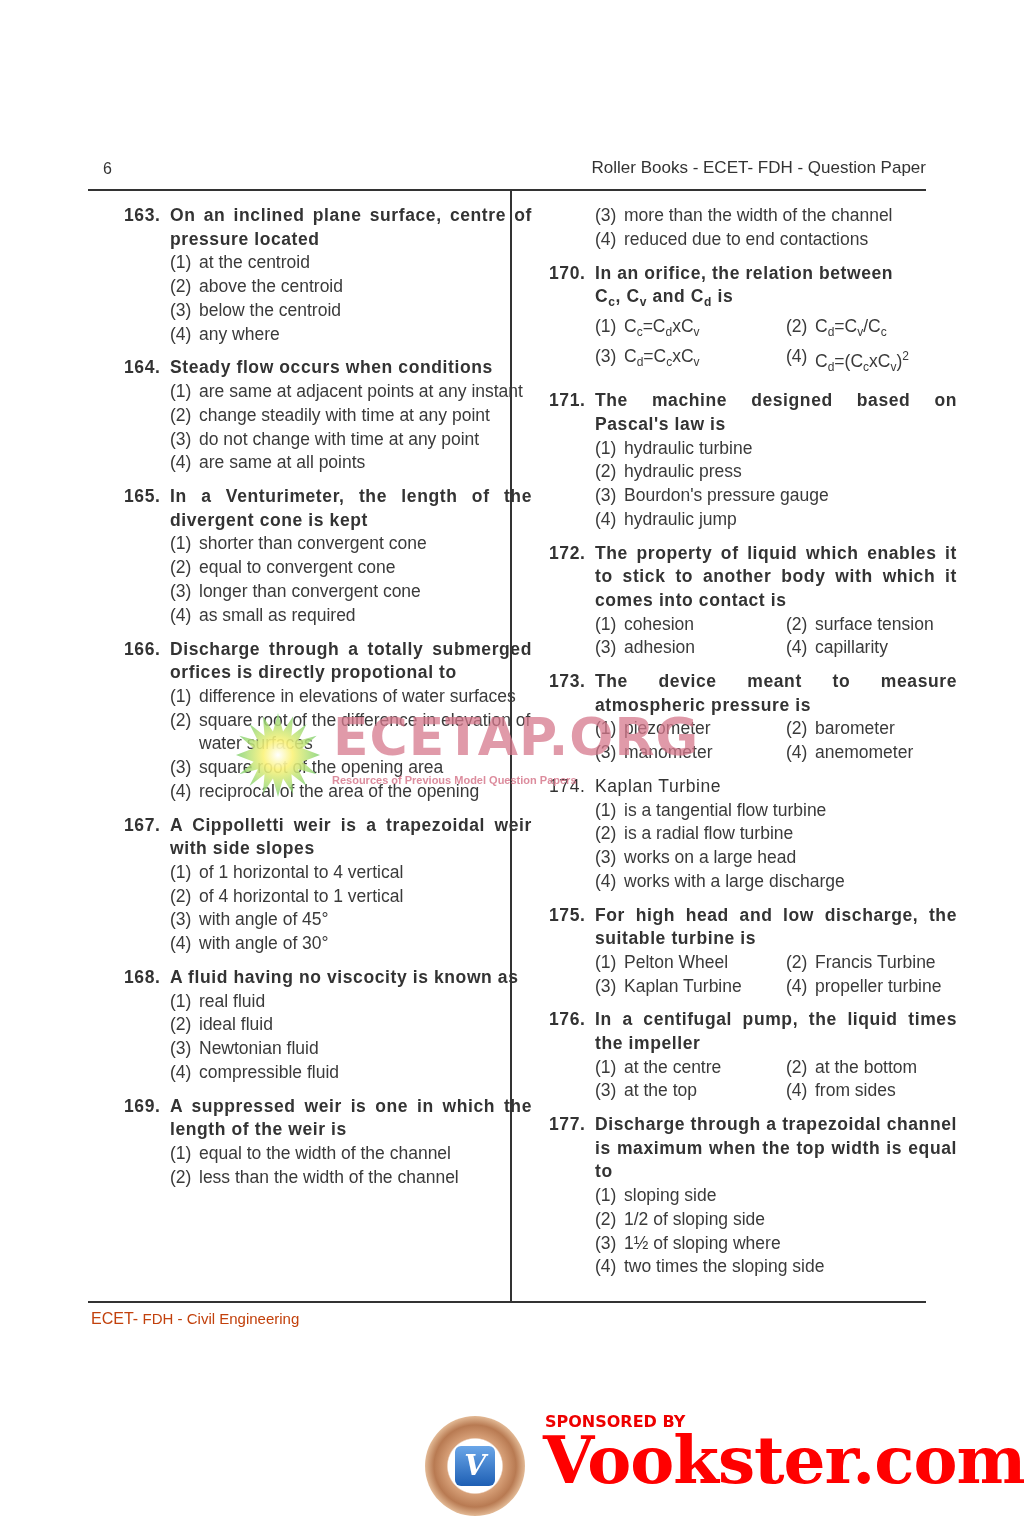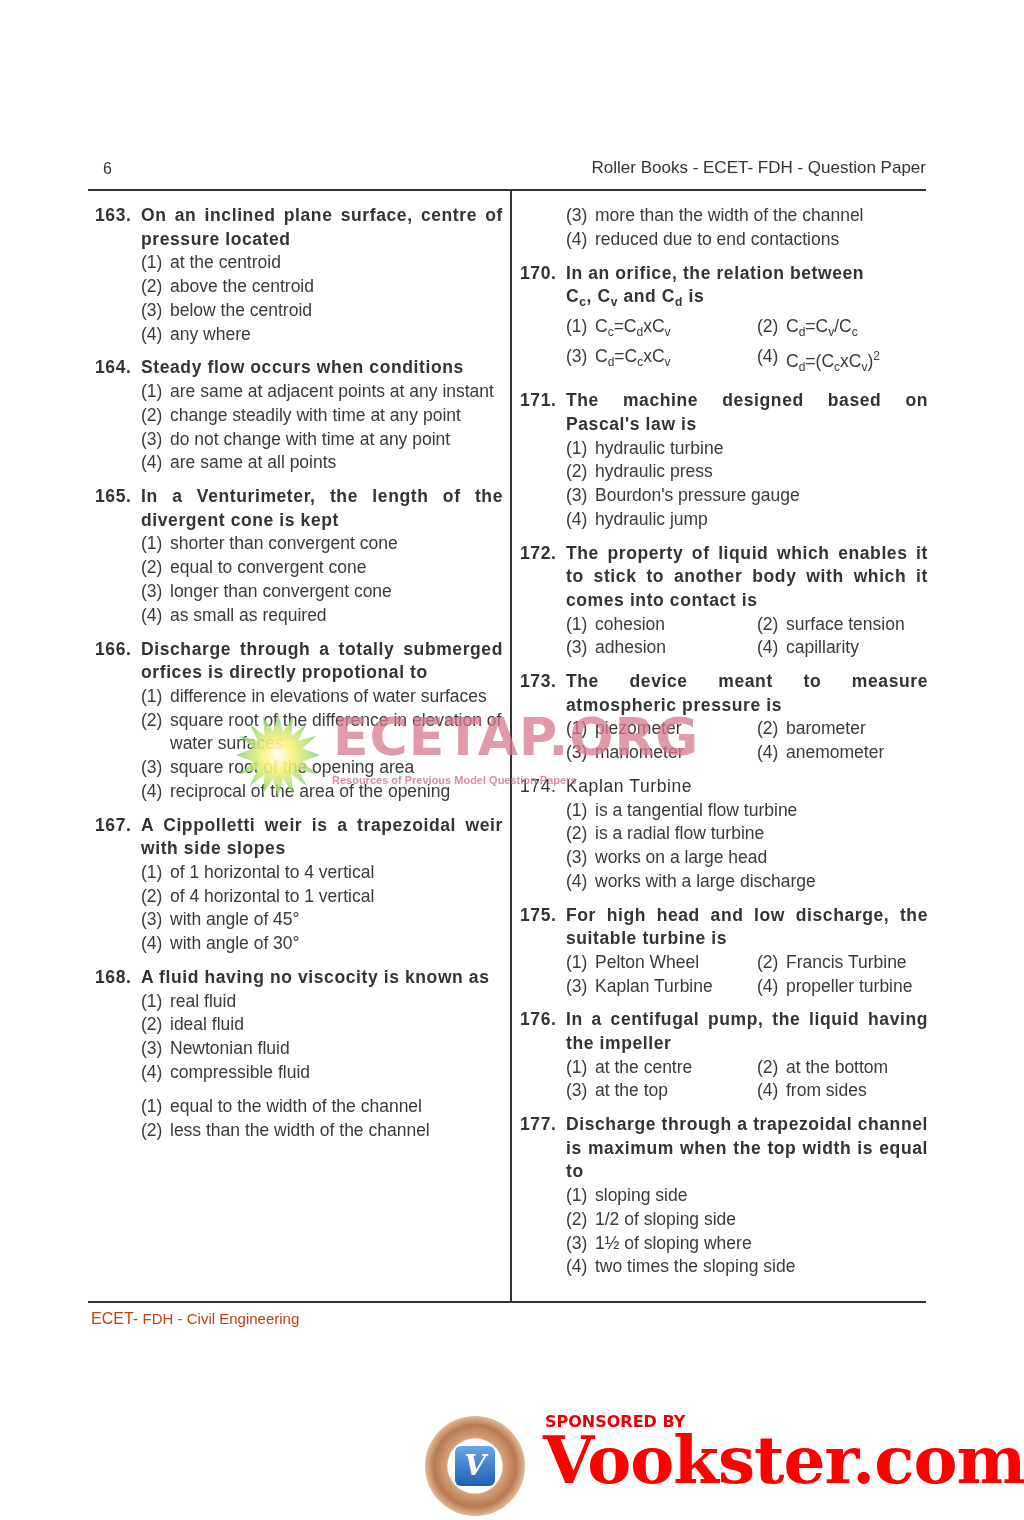--- a/index.html
+++ b/index.html
@@ -8,21 +8,21 @@
     font-family: "Liberation Sans", sans-serif; color: #2a2a2a;
   }
   .page-num { position: absolute; left: 103px; top: 160px; font-size: 16px; color: #333; }
   .running-head { position: absolute; right: 98px; top: 158px; font-size: 17px; color: #333; }
   .top-rule { position: absolute; left: 88px; top: 189px; width: 838px; height: 2px; background: #333; }
   .bottom-rule { position: absolute; left: 88px; top: 1301px; width: 838px; height: 2px; background: #333; }
   .col-divider { position: absolute; left: 510px; top: 189px; width: 2px; height: 1113px; background: #333; }
   .footer-left { position: absolute; left: 91px; top: 1310px; font-size: 16px; color: #c2410c; }
   .footer-left .sm { font-size: 15px; }
 
-  .col { position: absolute; top: 204px; width: 408px; }
+  .col { position: absolute; top: 204px; width: 408px; margin-left: 29px; }
   .col-left { left: 95px; }
   .col-right { left: 520px; }
 
   .q { margin-bottom: 10px; }
   .q-stem { font-weight: bold; font-size: 17.5px; line-height: 23.6px; letter-spacing: 0.6px; display: flex; color: #333; }
   .q-num { width: 46px; flex: none; }
   .q-text { flex: 1; text-align: justify; text-align-last: left; }
   .opts { padding-left: 46px; font-size: 17.5px; line-height: 23.8px; color: #3a3a3a; }
   .opt { display: flex; }
   .opt-n { flex: none; width: 29px; }
@@ -207,20 +207,24 @@
           <span class="opt-t">Newtonian fluid</span>
         </div>
       <div class="opt">
           <span class="opt-n">(4)</span>
           <span class="opt-t">compressible fluid</span>
         </div>
     </div>
   </div>
 
   <div class="q">
+    <div class="q-stem">
+        <span class="q-num">169.</span>
+        <span class="q-text">A suppressed weir is one in which the length of the weir is</span>
+      </div>
     <div class="opts">
       <div class="opt">
           <span class="opt-n">(1)</span>
           <span class="opt-t">equal to the width of the channel</span>
         </div>
       <div class="opt">
           <span class="opt-n">(2)</span>
           <span class="opt-t">less than the width of the channel</span>
         </div>
     </div>
@@ -389,21 +393,21 @@
       <div class="opt">
           <span class="opt-n">(4)</span>
           <span class="opt-t">propeller turbine</span>
         </div>
     </div>
   </div>
 
   <div class="q">
     <div class="q-stem">
         <span class="q-num">176.</span>
-        <span class="q-text">In a centifugal pump, the liquid having the impeller</span>
+        <span class="q-text">In a centifugal pump, the liquid times the impeller</span>
       </div>
     <div class="opts grid">
       <div class="opt">
           <span class="opt-n">(1)</span>
           <span class="opt-t">at the centre</span>
         </div>
       <div class="opt">
           <span class="opt-n">(2)</span>
           <span class="opt-t">at the bottom</span>
         </div>

